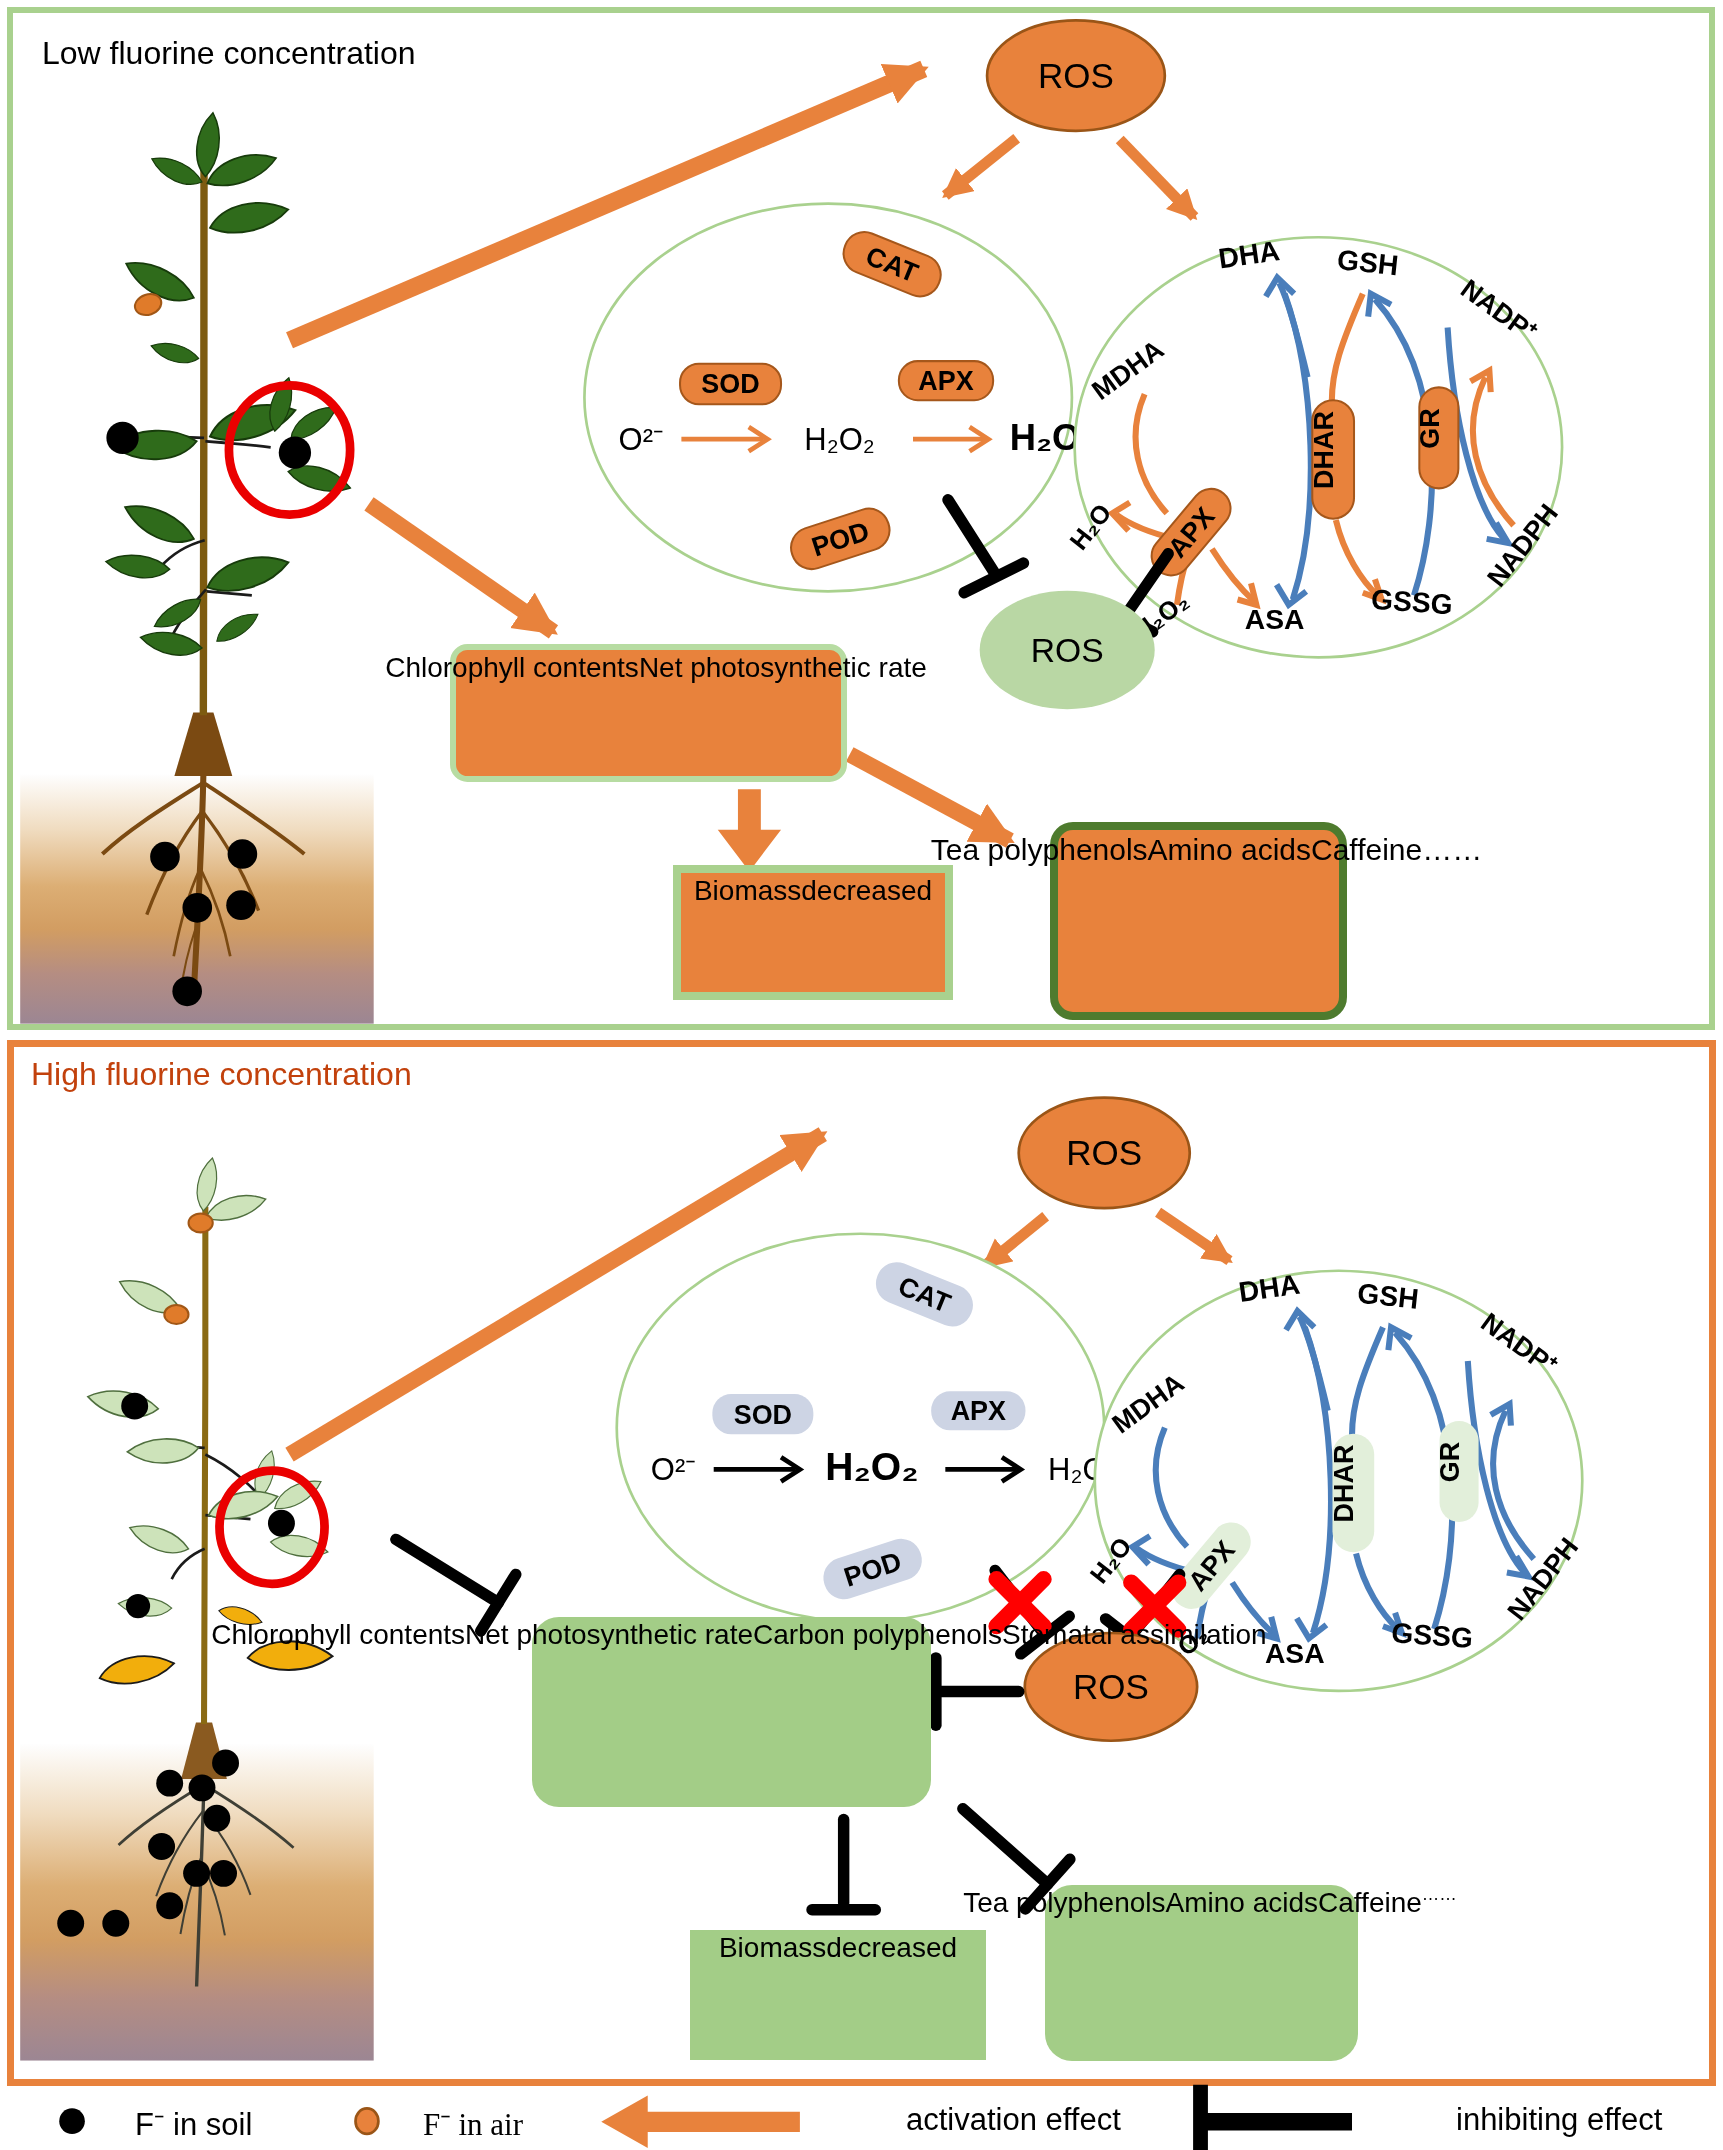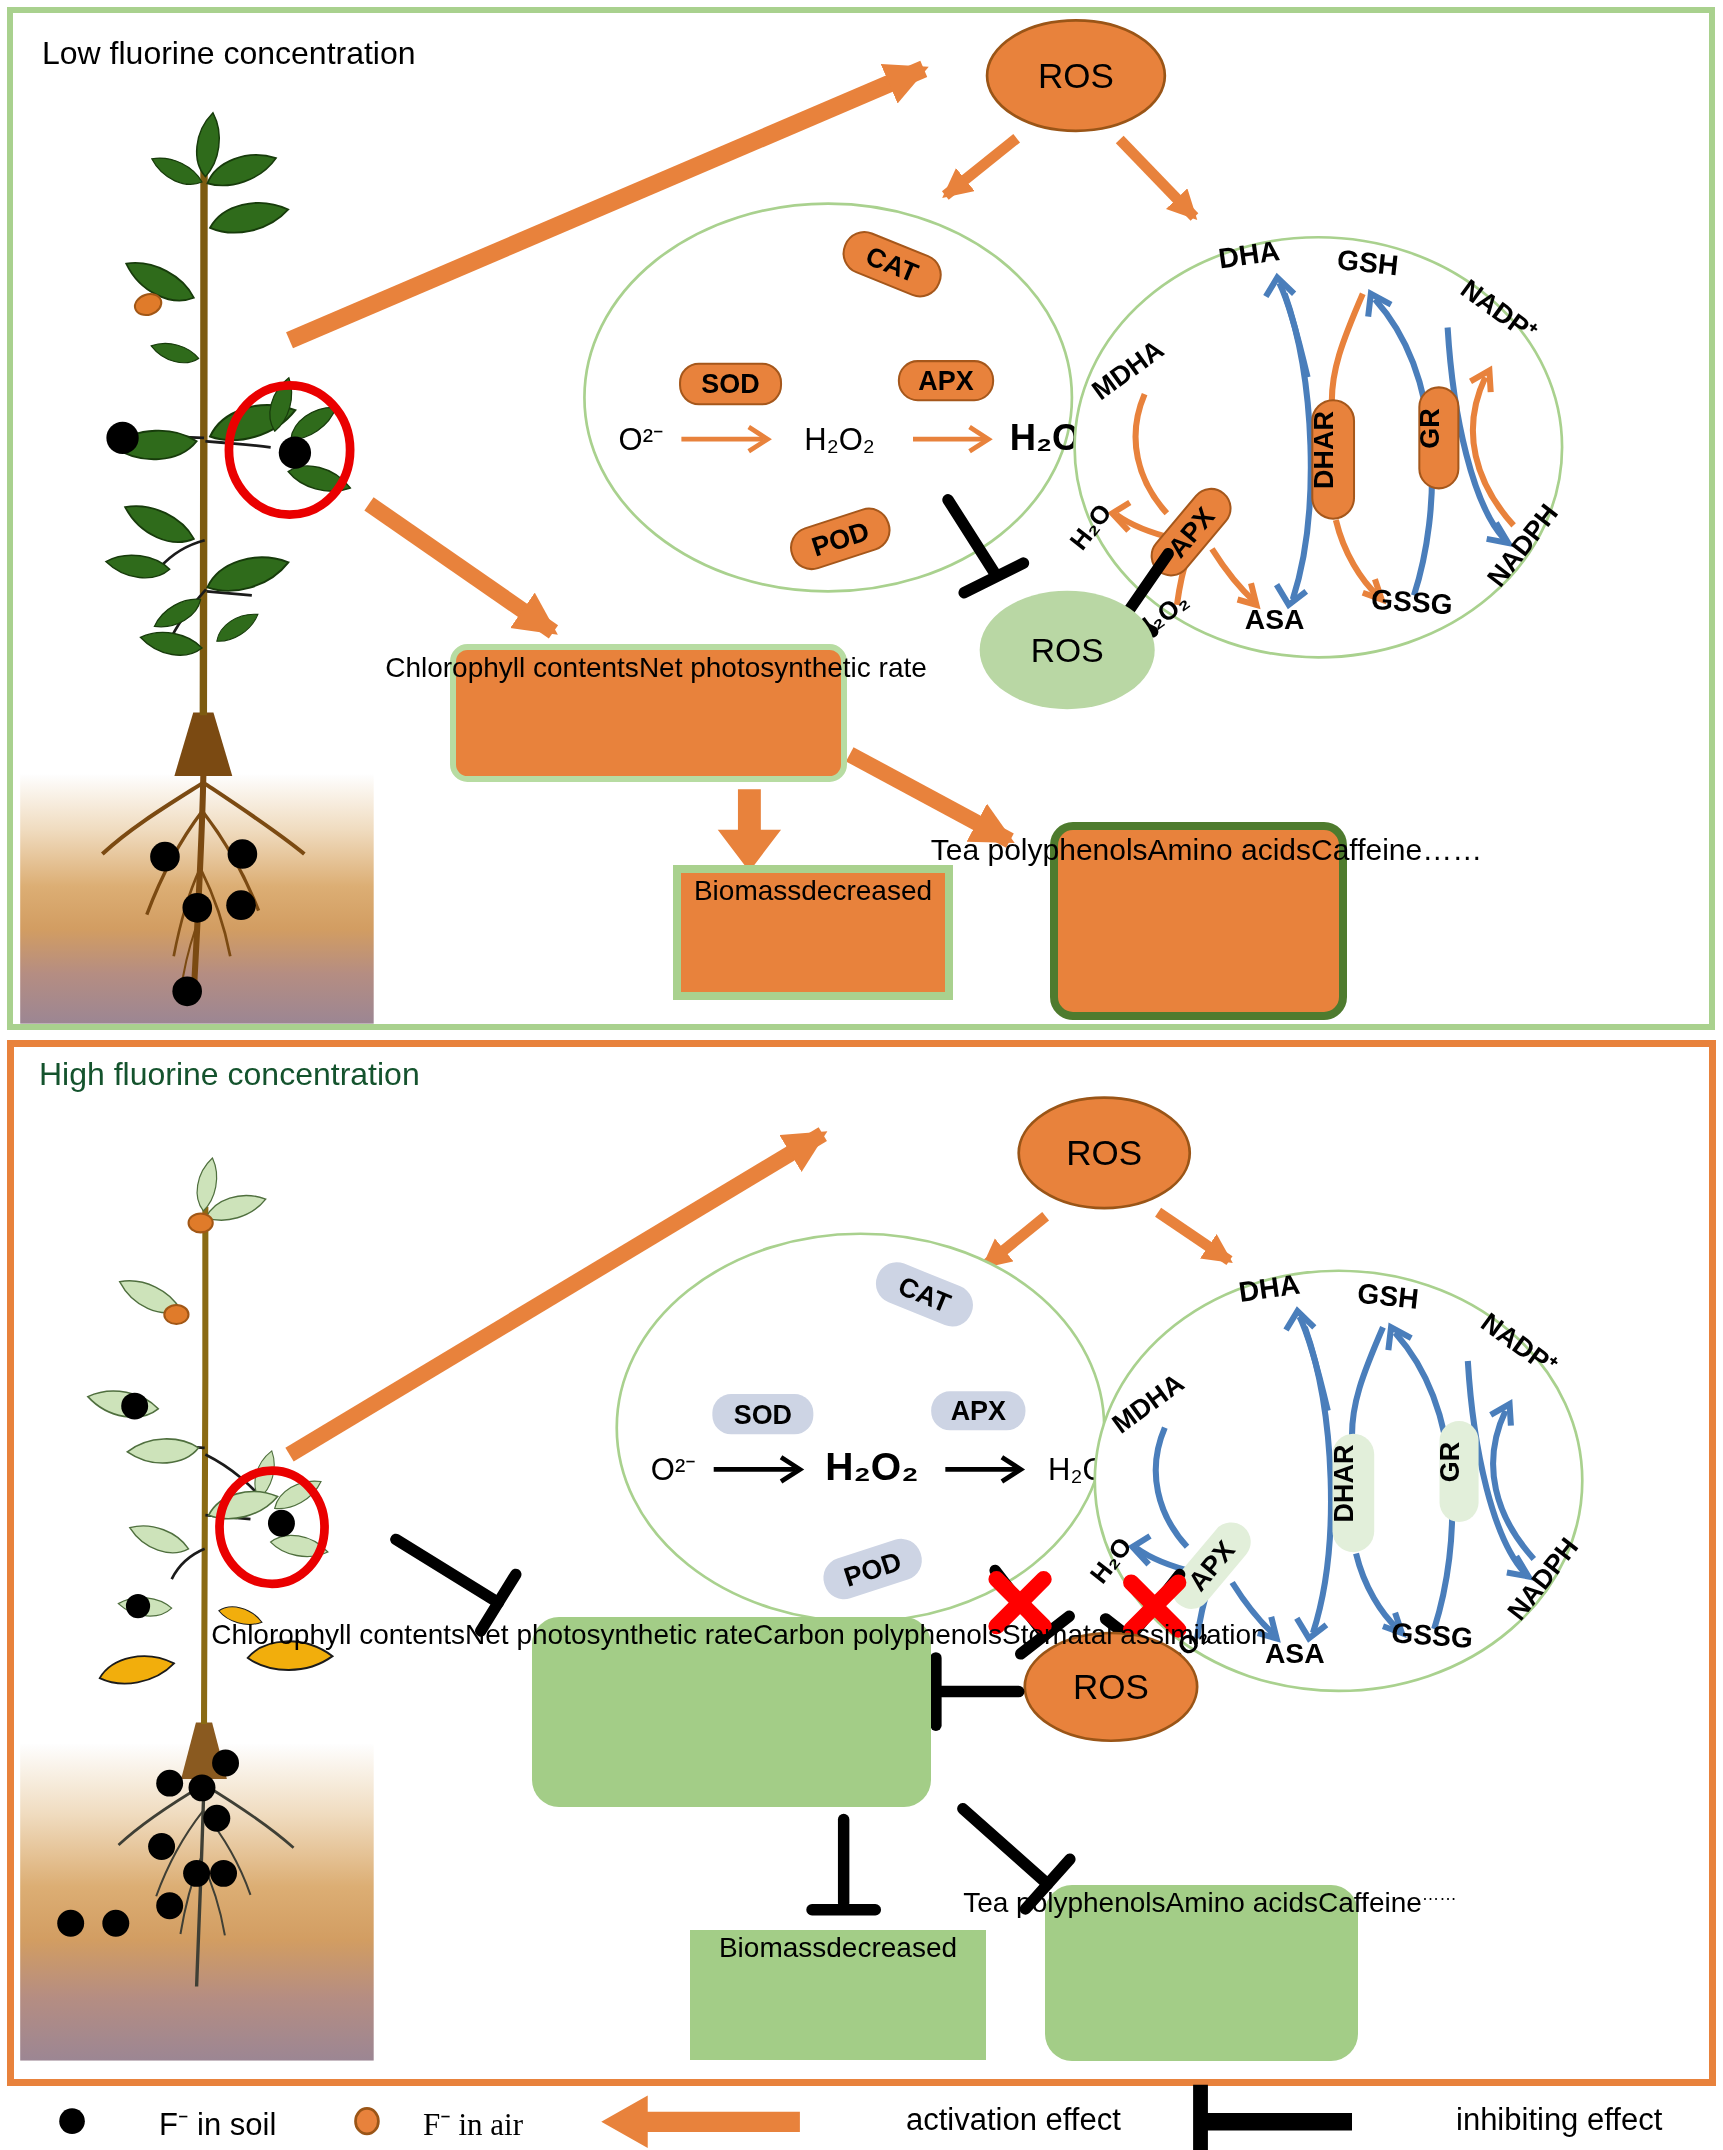--- a/index.html
+++ b/index.html
@@ -3,32 +3,32 @@
 <meta charset="utf-8">
 <style>
   html,body{margin:0;padding:0;background:#fff;}
   body{width:1723px;height:2151px;position:relative;font-family:"Liberation Sans",sans-serif;color:#000;}
   svg{position:absolute;left:0;top:0;z-index:1;}
   .panel{position:absolute;background:transparent;z-index:0;}
   .panel-low{left:6.7px;top:6.7px;width:1696px;height:1011px;border:6.7px solid #A9D18E;}
   .panel-high{left:6.7px;top:1040px;width:1695px;height:1032px;border:7.4px solid #E8823C;}
   .ttl{position:absolute;z-index:3;font-size:32px;letter-spacing:0;}
   .ttl-low{left:42px;top:35px;color:#000;}
-  .ttl-high{left:39px;top:1056px;color:#14532d;text-align:center;}
+  .ttl-high{left:31px;top:1056px;color:#c2410c;text-align:center;}
   .box{position:absolute;z-index:3;display:flex;flex-direction:row;justify-content:center;font-size:28px;line-height:1.32;}
   .box .ln{white-space:nowrap;}
   .bx-photo-low{left:450px;top:644px;width:370px;height:126px;background:#E8823C;border:6.7px solid #B7DCA2;border-radius:17.5px;padding-left:15px;}
   .bx-bio-low{left:673px;top:865px;width:264px;height:119px;background:#E8823C;border:8px solid #A9D18E;text-align:center;}
   .bx-tea-low{left:1050px;top:822px;width:265px;height:182px;background:#E8823C;border:8px solid #4E7B2E;border-radius:23px;padding-left:16px;font-size:30px;}
   .bx-photo-high{left:532px;top:1617px;width:384px;height:190px;background:#A3CD87;border-radius:27px;padding-left:15px;}
   .bx-bio-high{left:690px;top:1930px;width:296px;height:130px;background:#A3CD87;text-align:center;}
   .bx-tea-high{left:1045px;top:1885px;width:295px;height:176px;background:#A3CD87;border-radius:27px;padding-left:17.5px;}
   .ln-small{font-size:17.5px;line-height:1.1;}
   .legend-label{position:absolute;z-index:3;font-size:31px;top:2102px;white-space:nowrap;}
-  .lg-soil{left:135px;margin-left:24px;}
+  .lg-soil{left:135px;}
   .lg-air{left:423px;font-family:Liberation Serif, serif;}
   .lg-act{left:896px;margin-left:10px;}
   .lg-inh{left:1456px;}
   
   .leafA{fill:#2F6B1B;stroke:#173B0B;stroke-width:3;}
   .leafB{fill:#CDE3BA;stroke:#4F6F3E;stroke-width:3;}
   .leafY{fill:#F2AE0C;stroke:#1B1B1B;stroke-width:3;}
   .cycLbl{font-weight:700;fill:#000;}
   .pillLbl{font-weight:600;fill:#000;}
   

